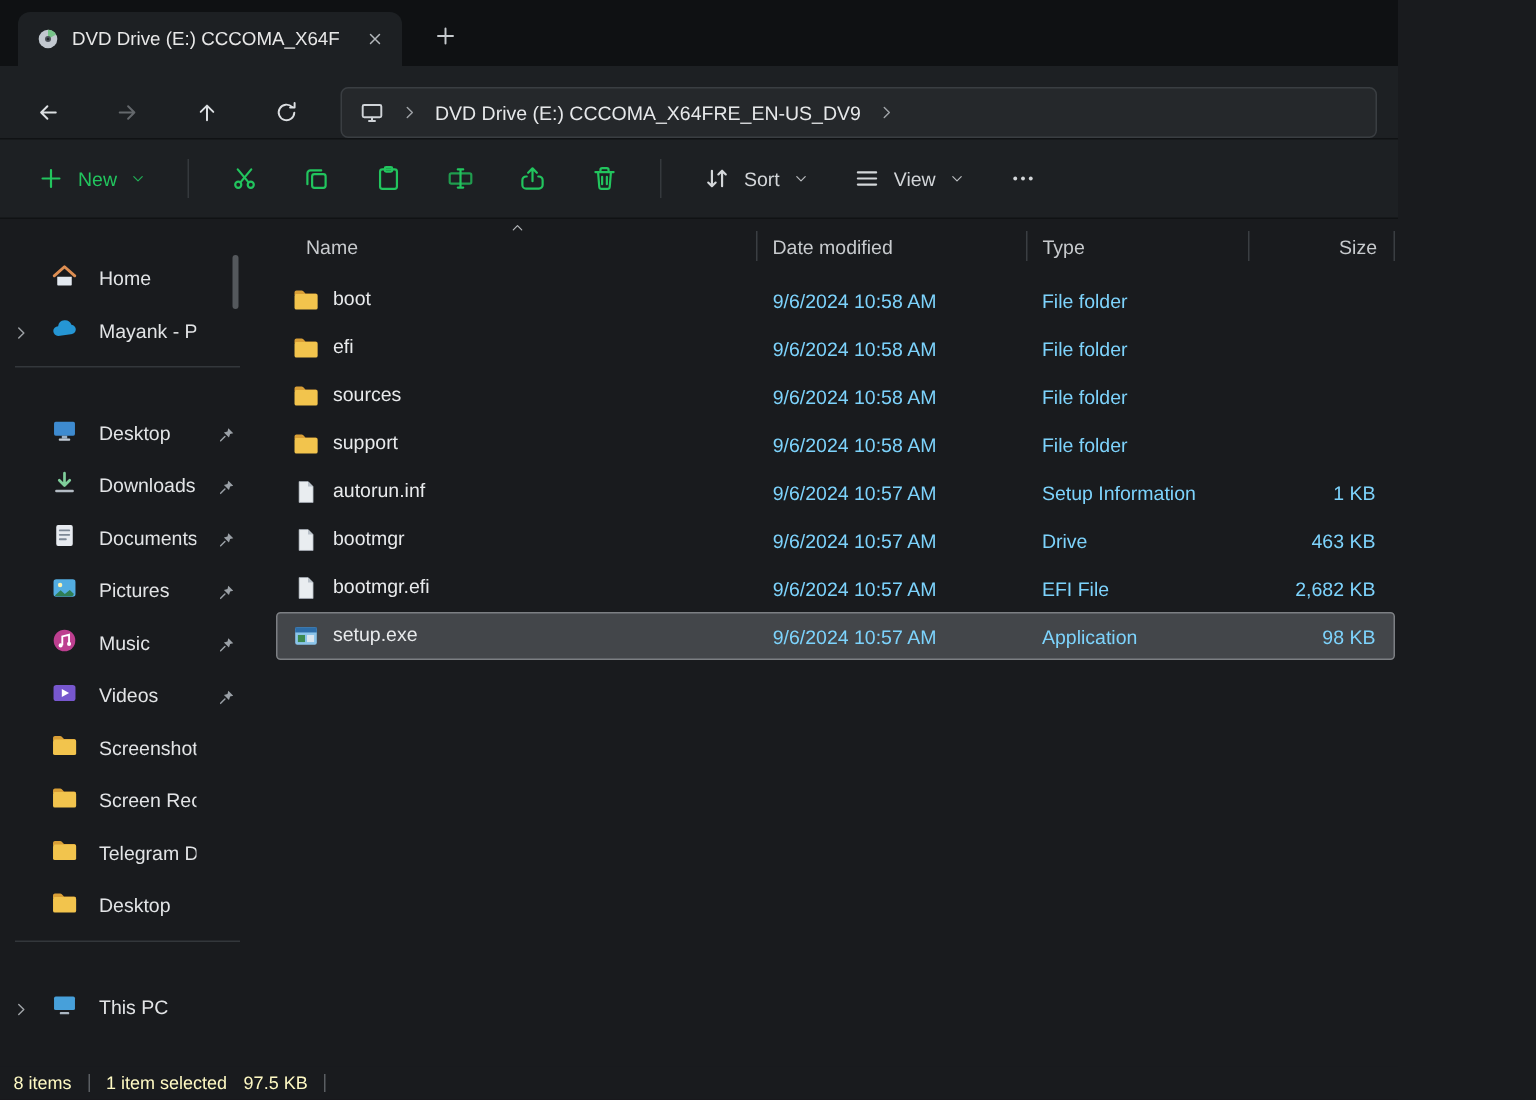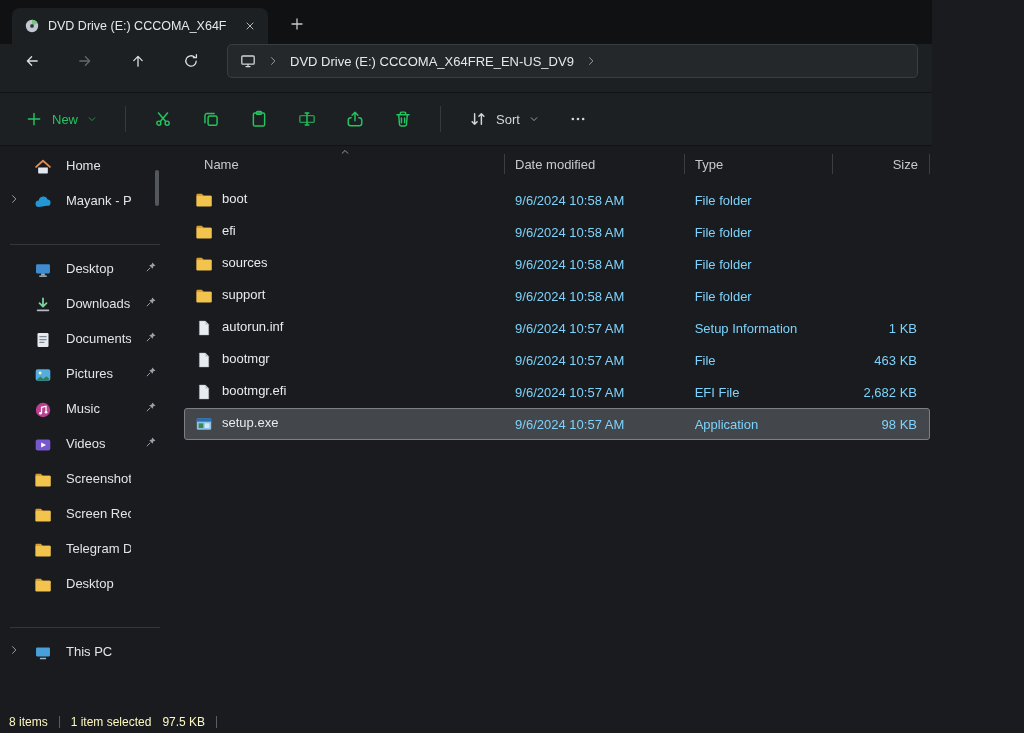--- a/index.html
+++ b/index.html
@@ -21,21 +21,21 @@
   .tabbar{height:44px;background:#0f1113;display:flex;align-items:flex-end;flex:0 0 auto}
   .tab{height:36px;width:256px;margin-left:12px;background:#1d2023;border-radius:8px 8px 0 0;
        display:flex;align-items:center;gap:8px;padding:0 6px 0 12px}
   .tab-title{font-size:12.5px;color:#e8e8e8;white-space:nowrap;overflow:hidden;flex:1}
   .tab-close{width:24px;height:24px;border-radius:4px;display:flex;align-items:center;justify-content:center;
              color:#b4b8bc;background:none;border:none}
   .newtab{width:30px;height:30px;margin:0 0 5px 14px;color:#c6cacd;background:none;border:none;
           display:flex;align-items:center;justify-content:center}
 
   
-  .navbar{height:48px;background:#1d2023;display:flex;align-items:flex-start;padding:0 14px;flex:0 0 auto}
+  .navbar{height:48px;background:#1d2023;display:flex;align-items:flex-end;padding:0 14px;flex:0 0 auto}
   .navbtns{display:flex;align-items:center;gap:17px;margin-right:18px}
   .navbtn{width:36px;height:34px;display:flex;align-items:center;justify-content:center;
           background:none;border:none;color:#dcdfe2;border-radius:4px}
   .navbtn.disabled{color:#64686c}
   .addressbar{flex:1;height:34px;background:#25282b;border:1px solid #3a3e42;border-radius:5px;
               display:flex;align-items:center;gap:11px;padding:0 12px}
   .addr-ic{color:#d0d4d8}
   .chevdim{color:#9da1a5}
   .addr-text{font-size:13px;color:#e6e8ea;white-space:nowrap}
 
@@ -46,21 +46,21 @@
         border-radius:4px;color:#d3d6d9;font-size:13px;font-family:inherit}
   .tbtn.disabled{color:#22c55e}
   .tsep{width:1px;height:26px;background:#35393d;margin:0 9px}
   .chv{opacity:.85}
 
   
   .content{flex:1;display:flex;min-height:0;background:#191b1e}
 
   
   .sidebar{width:170px;flex:0 0 auto;position:relative;padding-top:12px;overflow:hidden}
-  .sitem{height:35px;display:flex;align-items:flex-start;padding:0 4px 0 8px;gap:14px;border-radius:4px}
+  .sitem{height:35px;display:flex;align-items:flex-end;padding:0 4px 0 8px;gap:14px;border-radius:4px}
   .schev{color:#9da1a5}
   .slbl{flex:1;font-size:13px;color:#e2e4e6;white-space:nowrap;overflow:hidden}
   .spin{color:#9da1a6;margin-right:9px}
   .side-div{height:1px;background:#33373b;margin:16px 10px}
   .side-thumb{position:absolute;top:24px;right:11px;width:4px;height:36px;border-radius:2px;background:#54585c}
 
   
   .main{flex:1;min-width:0;padding-left:14px}
   .lheader{display:flex;height:36px;align-items:center;margin-bottom:2px}
   .hcell{position:relative;height:100%;display:flex;align-items:center;font-size:13px;color:#c7cacd;padding-left:10px}
@@ -243,20 +243,33 @@
         <span>Sort</span>
         <span class="i10 chv">
           <svg viewBox="0 0 16 16">
             <path class="s" d="M3.5 6L8 10.5 12.5 6"></path>
           </svg>
         </span>
       </button>
       <button class="tbtn">
         <span class="i18">
           <svg viewBox="0 0 16 16">
+            <path class="s" d="M2.6 4.4h10.8M2.6 8h10.8M2.6 11.6h10.8"></path>
+          </svg>
+        </span>
+        <span>View</span>
+        <span class="i10 chv">
+          <svg viewBox="0 0 16 16">
+            <path class="s" d="M3.5 6L8 10.5 12.5 6"></path>
+          </svg>
+        </span>
+      </button>
+      <button class="tbtn">
+        <span class="i18">
+          <svg viewBox="0 0 16 16">
             <circle cx="3.4" cy="8" r="1.15" fill="currentColor"></circle>
             <circle cx="8" cy="8" r="1.15" fill="currentColor"></circle>
             <circle cx="12.6" cy="8" r="1.15" fill="currentColor"></circle>
           </svg>
         </span>
       </button>
     </div>
 
   <div class="content">
     <aside class="sidebar">
@@ -566,21 +579,21 @@
     <div class="fc fc-name">
       <span class="i18 ricn">
                 <svg viewBox="0 0 16 16">
                   <path d="M3.9 1.8h5.3l3 3v9.4H3.9z" fill="#e9edf0" stroke="#aab2ba" stroke-width="0.4"></path>
                   <path d="M9.2 1.8v3h3z" fill="#b9c1c9"></path>
                 </svg>
               </span>
       <span class="rname">bootmgr</span>
     </div>
     <div class="fc fc-date">9/6/2024 10:57 AM</div>
-    <div class="fc fc-type">File</div>
+    <div class="fc fc-type">Drive</div>
     <div class="fc fc-size">463 KB</div>
   </div>
 
   <div class="frow">
     <div class="fc fc-name">
       <span class="i18 ricn">
                 <svg viewBox="0 0 16 16">
                   <path d="M3.9 1.8h5.3l3 3v9.4H3.9z" fill="#e9edf0" stroke="#aab2ba" stroke-width="0.4"></path>
                   <path d="M9.2 1.8v3h3z" fill="#b9c1c9"></path>
                 </svg>

